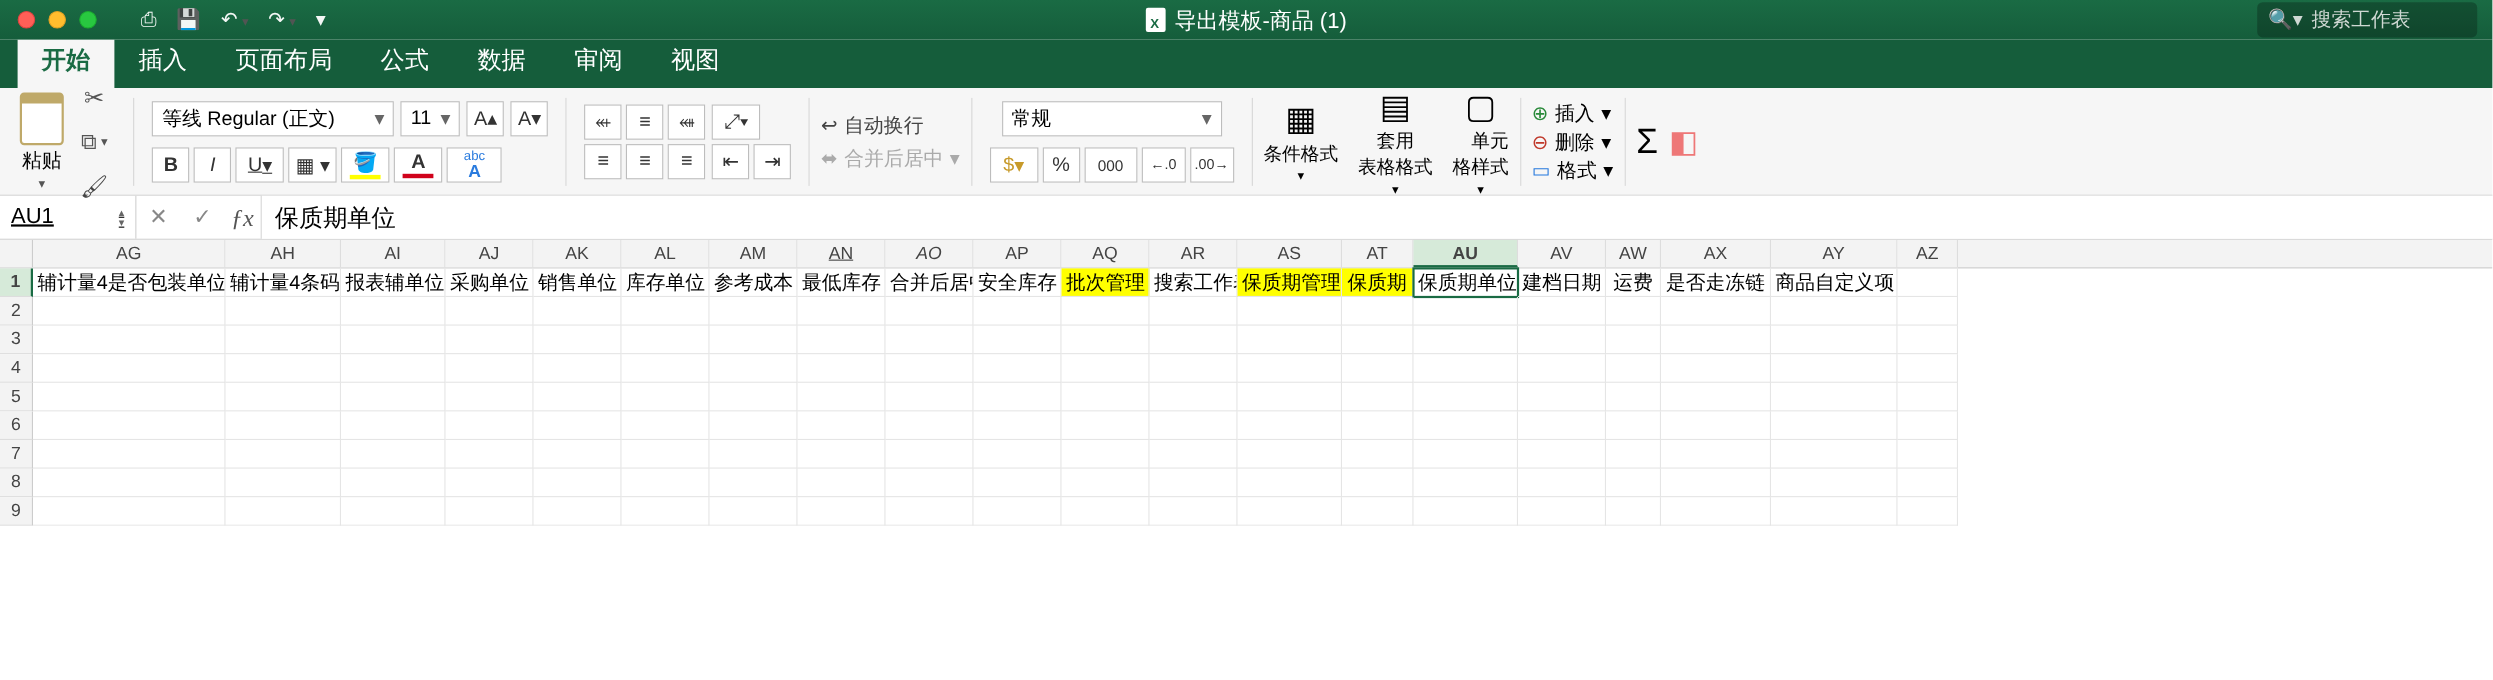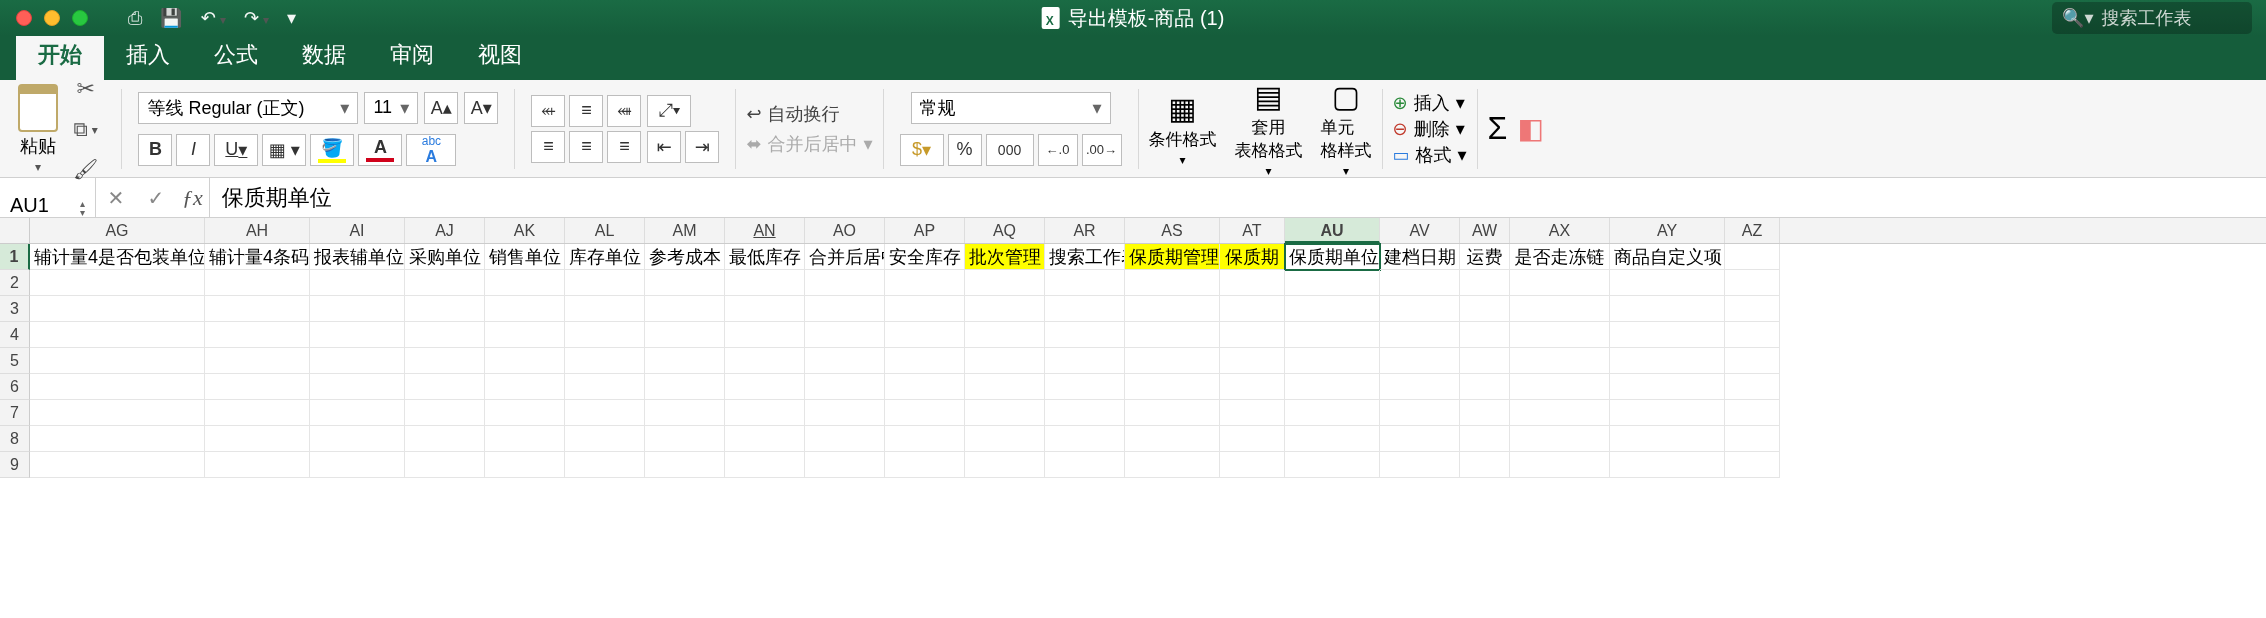--- a/index.html
+++ b/index.html
@@ -55,21 +55,21 @@
   .num-row { display:flex; gap:4px; align-items:center; }
   .fmt-combo { width:200px; }
 
   .style-col { display:flex; flex-direction:column; align-items:center; font-size:17px; gap:2px; }
 
   .cells-col { display:flex; flex-direction:column; gap:2px; font-size:18px; }
   .cells-row { display:flex; align-items:center; gap:6px; }
 
   
   .fbar { height:40px; display:flex; align-items:center; border-bottom:1px solid #d0d0d0; background:#fff; }
-  .namebox { width:96px; border-right:1px solid #d0d0d0; height:100%; display:flex; align-items:flex-end; padding:0 10px; font-size:20px; }
+  .namebox { width:124px; border-right:1px solid #d0d0d0; height:100%; display:flex; align-items:center; padding:0 10px; font-size:20px;text-decoration:underline; }
   .name-stepper { display:flex; flex-direction:column; margin-left:auto; font-size:10px; color:#666; line-height:9px; }
   .fbar-btn { width:40px; text-align:center; color:#888; font-size:20px; }
   .fx { font-style:italic; font-family:"Times New Roman",serif; font-size:22px; color:#555; padding:0 6px; border-right:1px solid #d0d0d0; height:100%; display:flex; align-items:center; }
   .formula-input { flex:1; padding:0 12px; font-size:22px; border:none; outline:none; height:100%; }
 
   
   .sheet { overflow:hidden; }
   .colheads { display:flex; height:26px; background:#f3f3f3; border-bottom:1px solid #ccc; }
   .corner { width:30px; border-right:1px solid #ccc; background:#f3f3f3; }
   .colhead { border-right:1px solid #ddd; text-align:center; font-size:16px; color:#444; line-height:26px; background:#f3f3f3; }
@@ -103,20 +103,21 @@
   </div>
   <div class="search-box">
     <span>🔍▾</span>
     <span>搜索工作表</span>
   </div>
 </div>
 
 <div class="ribbon-tabs">
   <div class="tab active">开始</div>
   <div class="tab">插入</div>
+  <div class="tab">页面布局</div>
   <div class="tab">公式</div>
   <div class="tab">数据</div>
   <div class="tab">审阅</div>
   <div class="tab">视图</div>
 </div>
 
 <div class="ribbon">
 
   <div class="group">
     <div class="group-h">
@@ -224,21 +225,21 @@
         <span style="font-size:12px">▾</span>
       </div>
     <div class="style-col">
         <span style="font-size:30px">▤</span>
         <span style="white-space:pre;text-align:center">套用
 表格格式</span>
         <span style="font-size:12px">▾</span>
       </div>
     <div class="style-col">
         <span style="font-size:30px">▢</span>
-        <span style="white-space:pre;text-align:left">单元
+        <span style="white-space:pre;text-align:right">单元
 格样式</span>
         <span style="font-size:12px">▾</span>
       </div>
   </div>
   <div class="vsep"></div>
 
   <div class="cells-col">
     <div class="cells-row">
         <span style="color:#2a8a3a">⊕</span>
         <span>插入</span>
@@ -285,21 +286,21 @@
   <div class="colheads" id="colheads">
     <div class="corner"></div>
   <div class="colhead" style="width: 175px;">AG</div>
       <div class="colhead" style="width: 105px;">AH</div>
       <div class="colhead" style="width: 95px;">AI</div>
       <div class="colhead" style="width: 80px;">AJ</div>
       <div class="colhead" style="width: 80px;">AK</div>
       <div class="colhead" style="width: 80px;">AL</div>
       <div class="colhead" style="width: 80px;">AM</div>
       <div class="colhead" style="width: 80px; text-decoration: underline;">AN</div>
-      <div class="colhead" style="width: 80px;">AO</div>
+      <div class="colhead" style="width: 80px; font-style: italic;">AO</div>
       <div class="colhead" style="width: 80px;">AP</div>
       <div class="colhead" style="width: 80px;">AQ</div>
       <div class="colhead" style="width: 80px;">AR</div>
       <div class="colhead" style="width: 95px;">AS</div>
       <div class="colhead" style="width: 65px;">AT</div>
       <div class="colhead sel" style="width: 95px;">AU</div>
       <div class="colhead" style="width: 80px;">AV</div>
       <div class="colhead" style="width: 50px;">AW</div>
       <div class="colhead" style="width: 100px;">AX</div>
       <div class="colhead" style="width: 115px;">AY</div>

